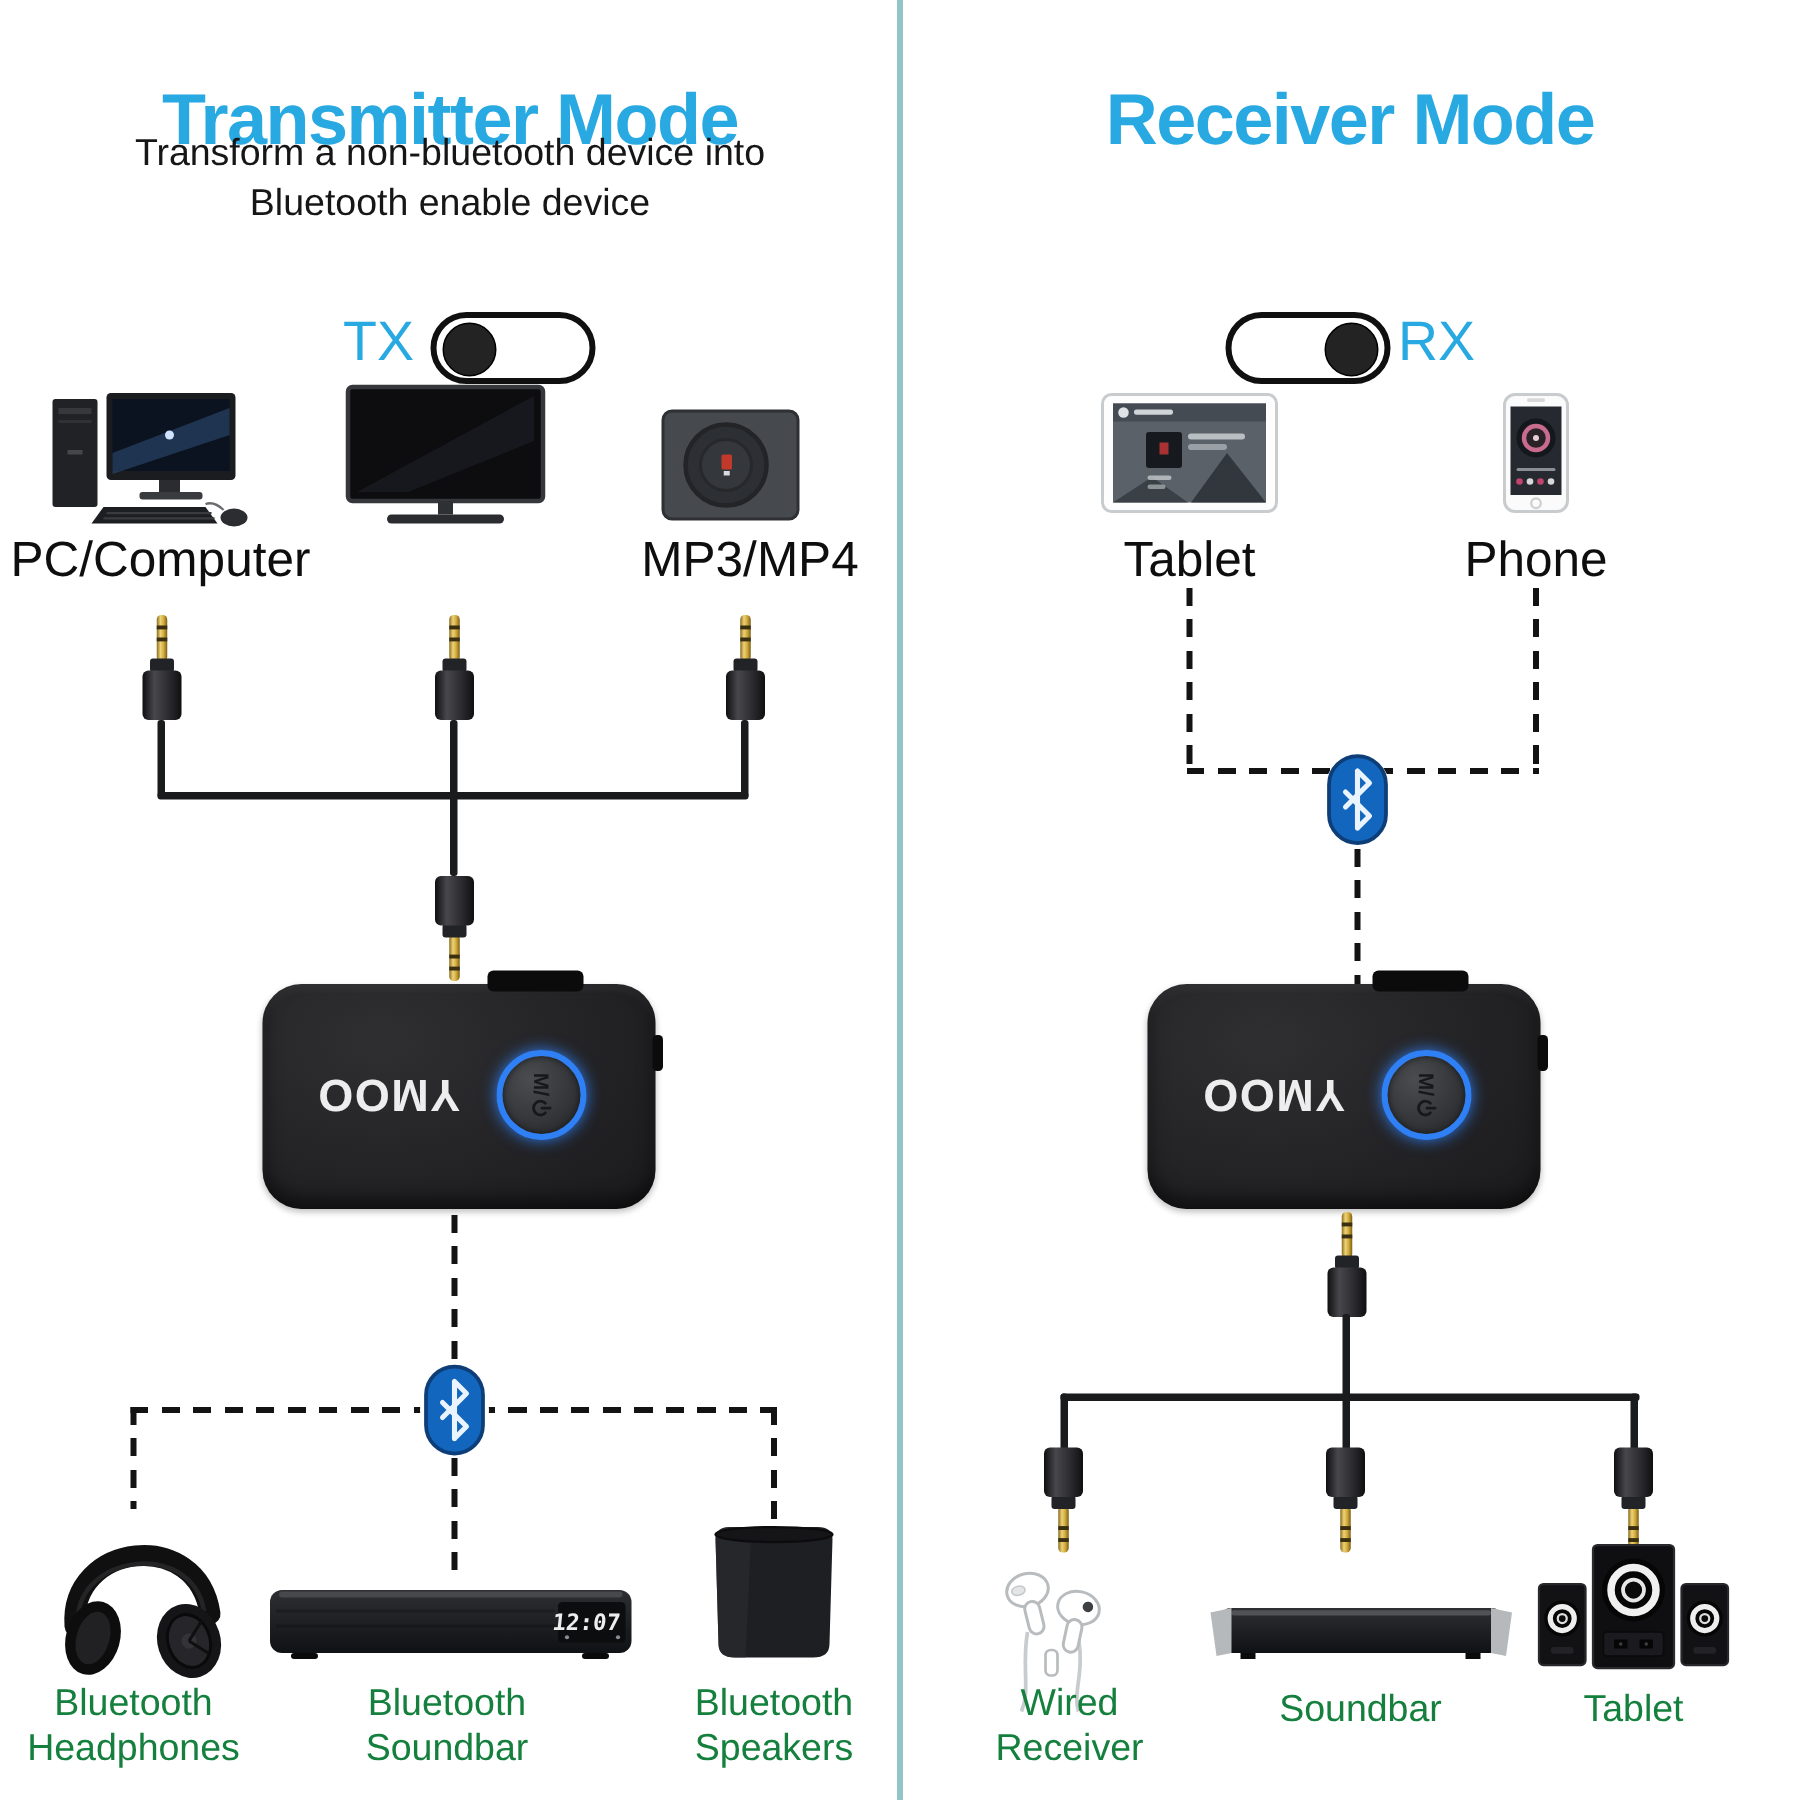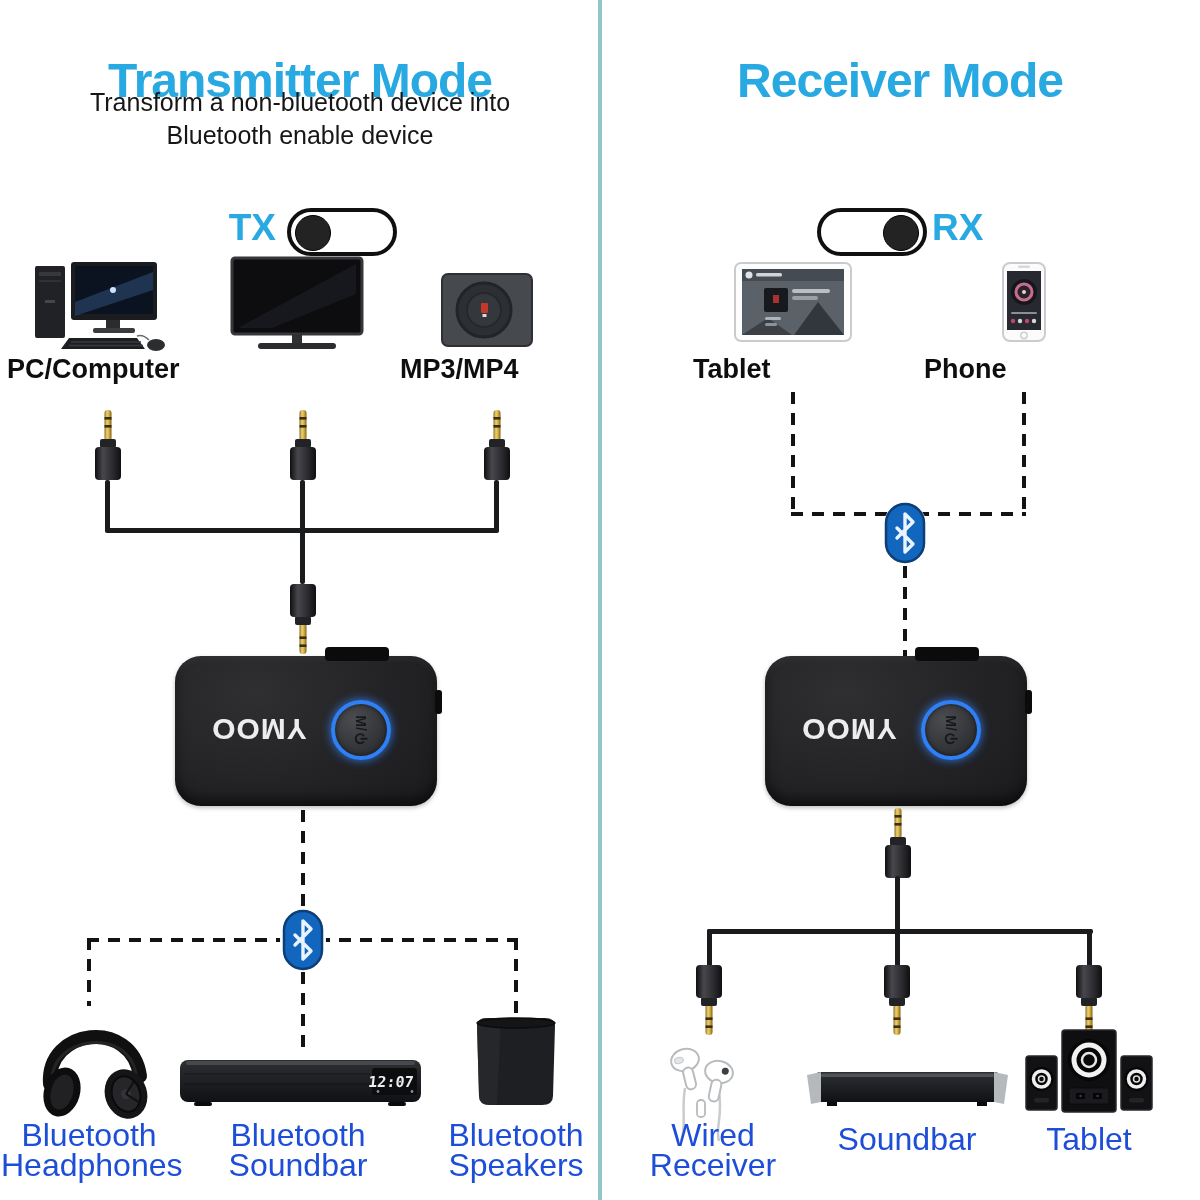--- a/index.html
+++ b/index.html
@@ -4,28 +4,28 @@
 <style>
   html,body{margin:0;padding:0;background:#fff;}
   .canvas{position:relative;width:1183px;height:1200px;background:#fff;overflow:hidden;
           font-family:"Liberation Sans",sans-serif;color:#111;}
   .abs{position:absolute;}
   .divider{position:absolute;left:598px;top:0;width:4px;height:1200px;background:#93c5c8;}
   .title{position:absolute;width:600px;text-align:center;font-size:48px;font-weight:bold;
          color:#29a9e1;letter-spacing:-1px;line-height:54px;}
   .subtitle{position:absolute;width:600px;text-align:center;font-size:25px;line-height:33px;
             color:#161616;}
-  .mode-label{position:absolute;font-size:37px;font-weight:700;color:#29a9e1;line-height:44px;}
+  .mode-label{position:absolute;font-size:37px;font-weight:400;color:#29a9e1;line-height:44px;}
   .pill{position:absolute;width:102px;height:40px;background:#fff;border:4px solid #101010;
         border-radius:26px;}
   .knob{position:absolute;top:3px;width:34px;height:34px;border-radius:50%;
         background:#232323;border:1px solid #000;}
   .knob.left{left:4px;} .knob.right{right:4px;}
-  .dev-label{position:absolute;width:200px;text-align:left;font-size:27px;color:#0e0e0e;font-weight:bold;}
-  .out-label{position:absolute;width:176px;text-align:center;font-size:32px;line-height:30px;color:#1d4ed8;}
+  .dev-label{position:absolute;width:200px;text-align:center;font-size:33px;color:#0e0e0e;}
+  .out-label{position:absolute;width:176px;text-align:center;font-size:25px;line-height:30px;color:#15803d;}
   .out-label span{display:block;}
   .dash-v{position:absolute;width:4px;background:repeating-linear-gradient(to bottom,#131313 0 12px,transparent 12px 21px);}
   .dash-h{position:absolute;height:4px;background:repeating-linear-gradient(to right,#131313 0 12px,transparent 12px 21px);}
   .cable-v{position:absolute;width:5px;background:#1a1b1d;border-radius:2px;}
   .cable-h{position:absolute;height:5px;background:#1a1b1d;border-radius:2px;}
   .jack{position:absolute;width:36px;height:74px;}
   .jack.down svg{transform:scaleY(-1);}
   .bt-badge{position:absolute;width:46px;height:64px;}
   .adapter{position:absolute;width:262px;height:150px;border-radius:26px;
            background:radial-gradient(130% 150% at 30% 25%,#2f2f32 0%,#222225 45%,#131315 100%);

